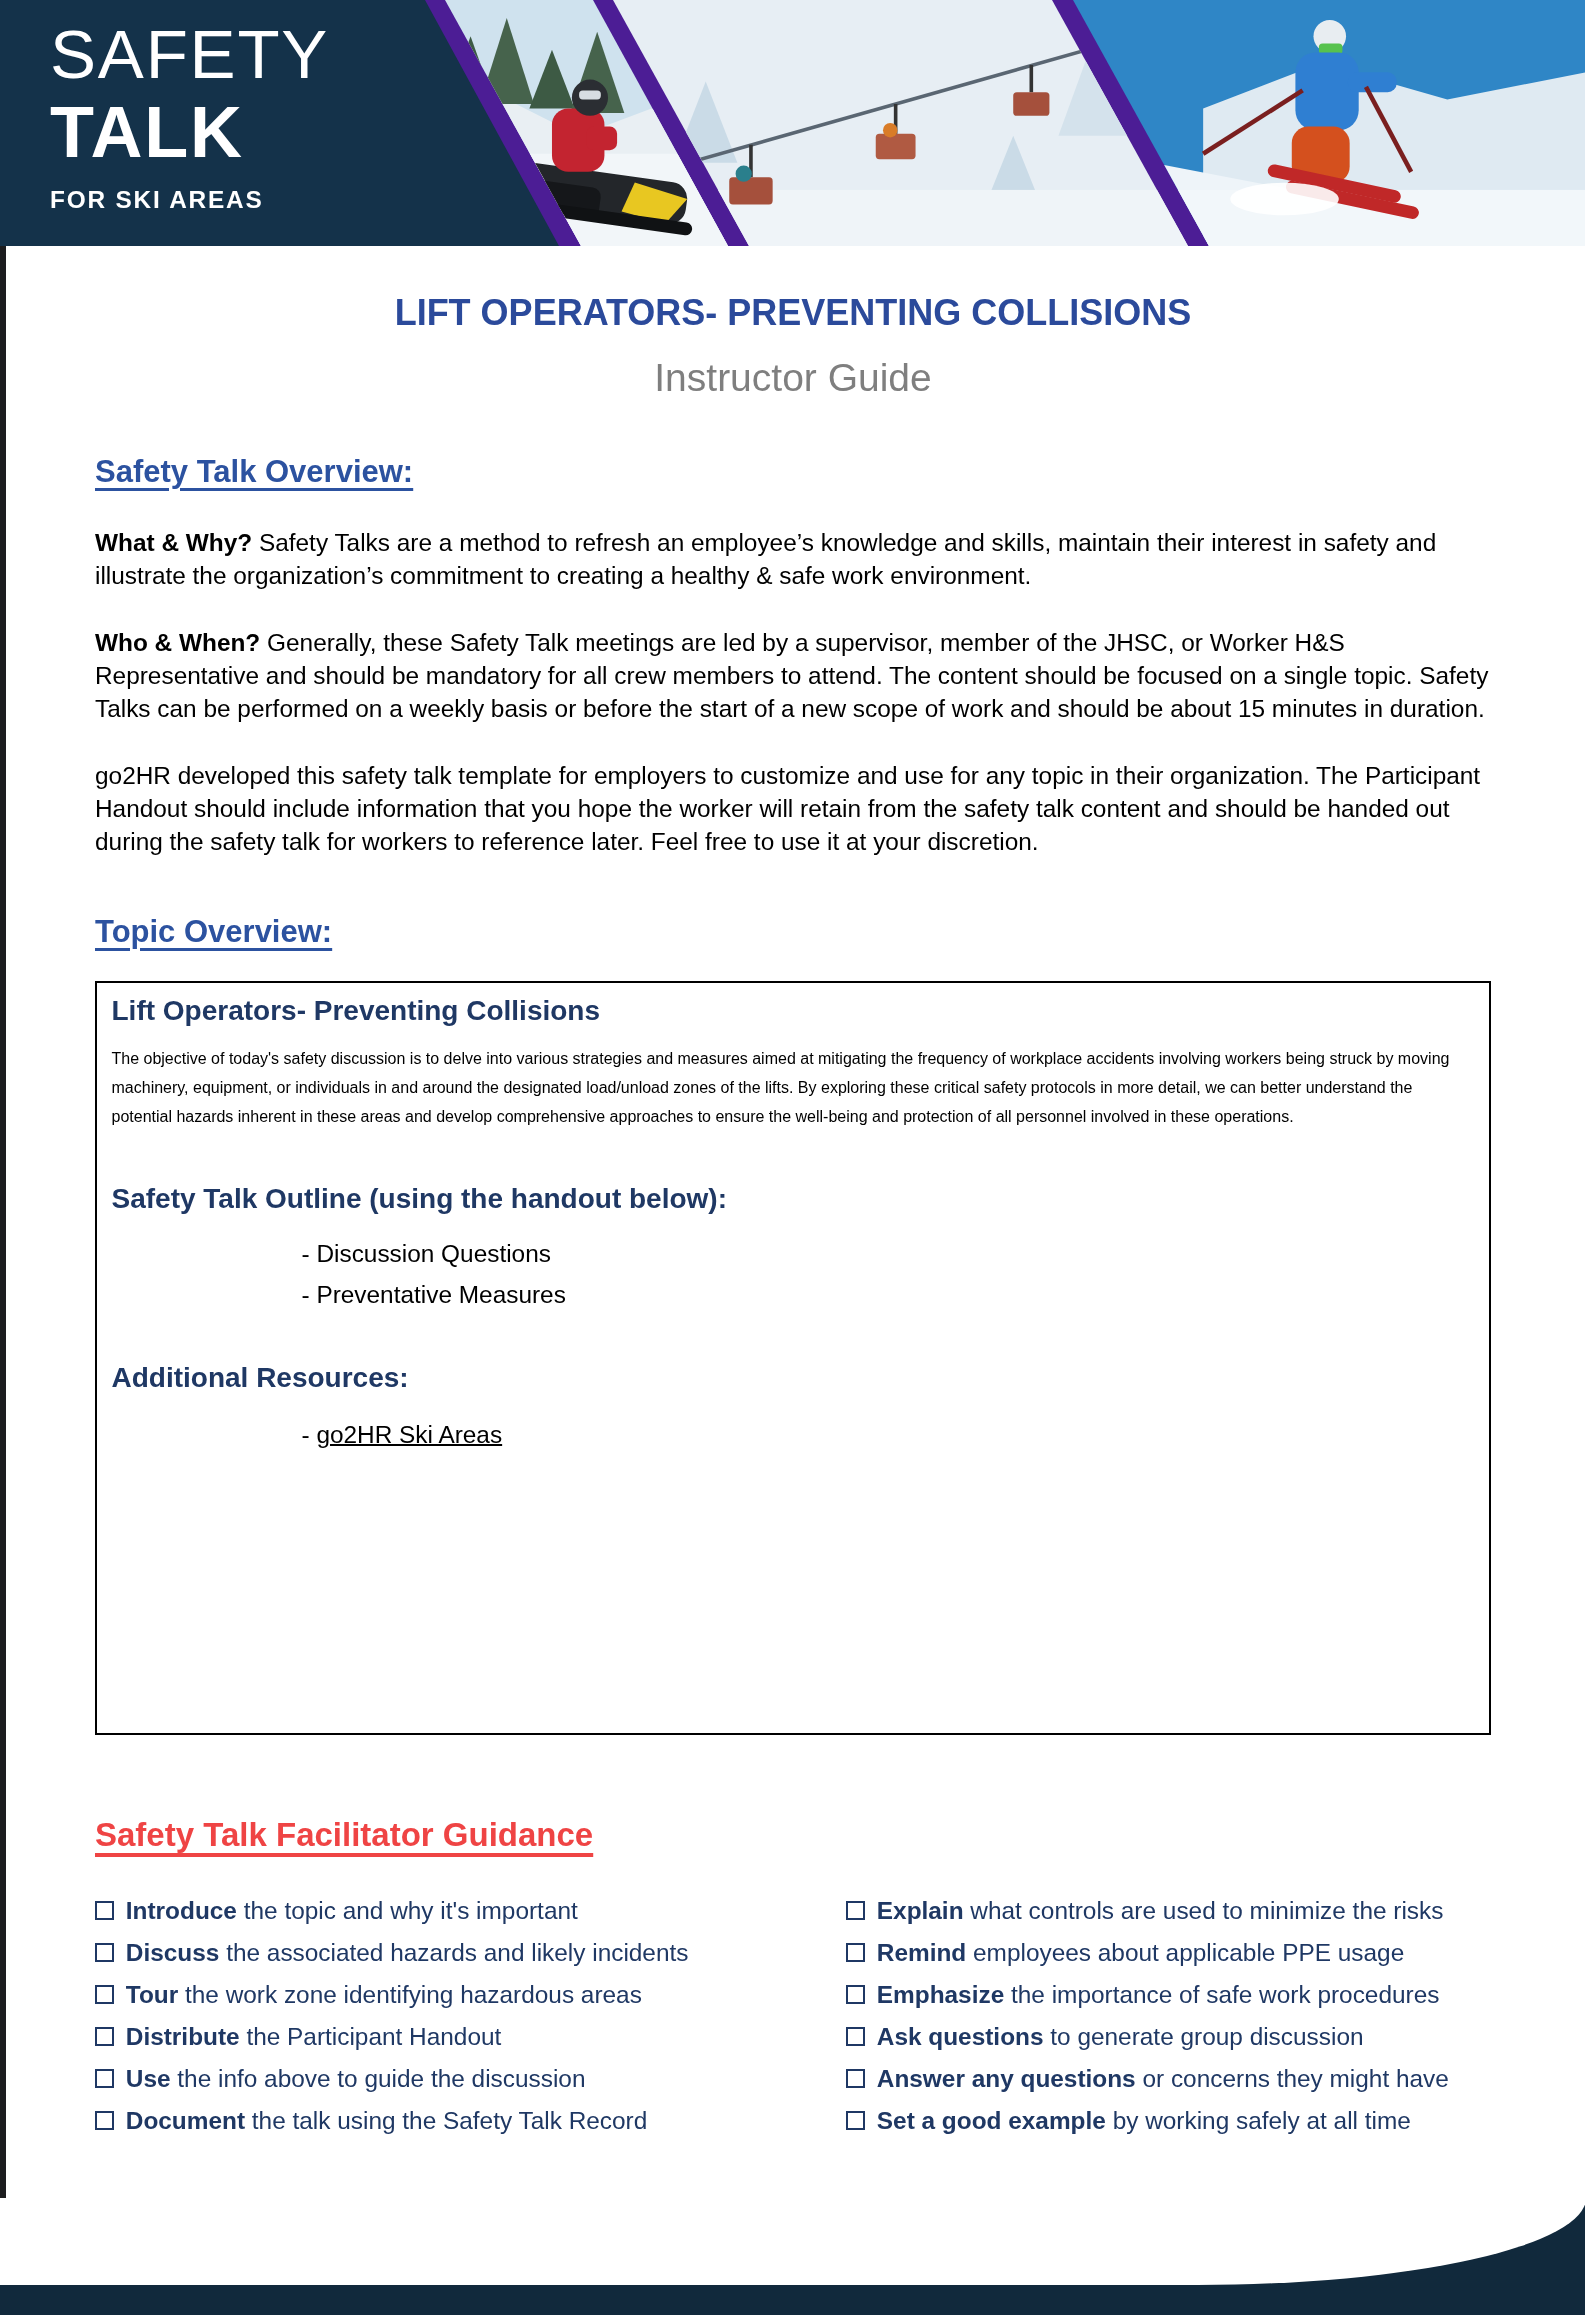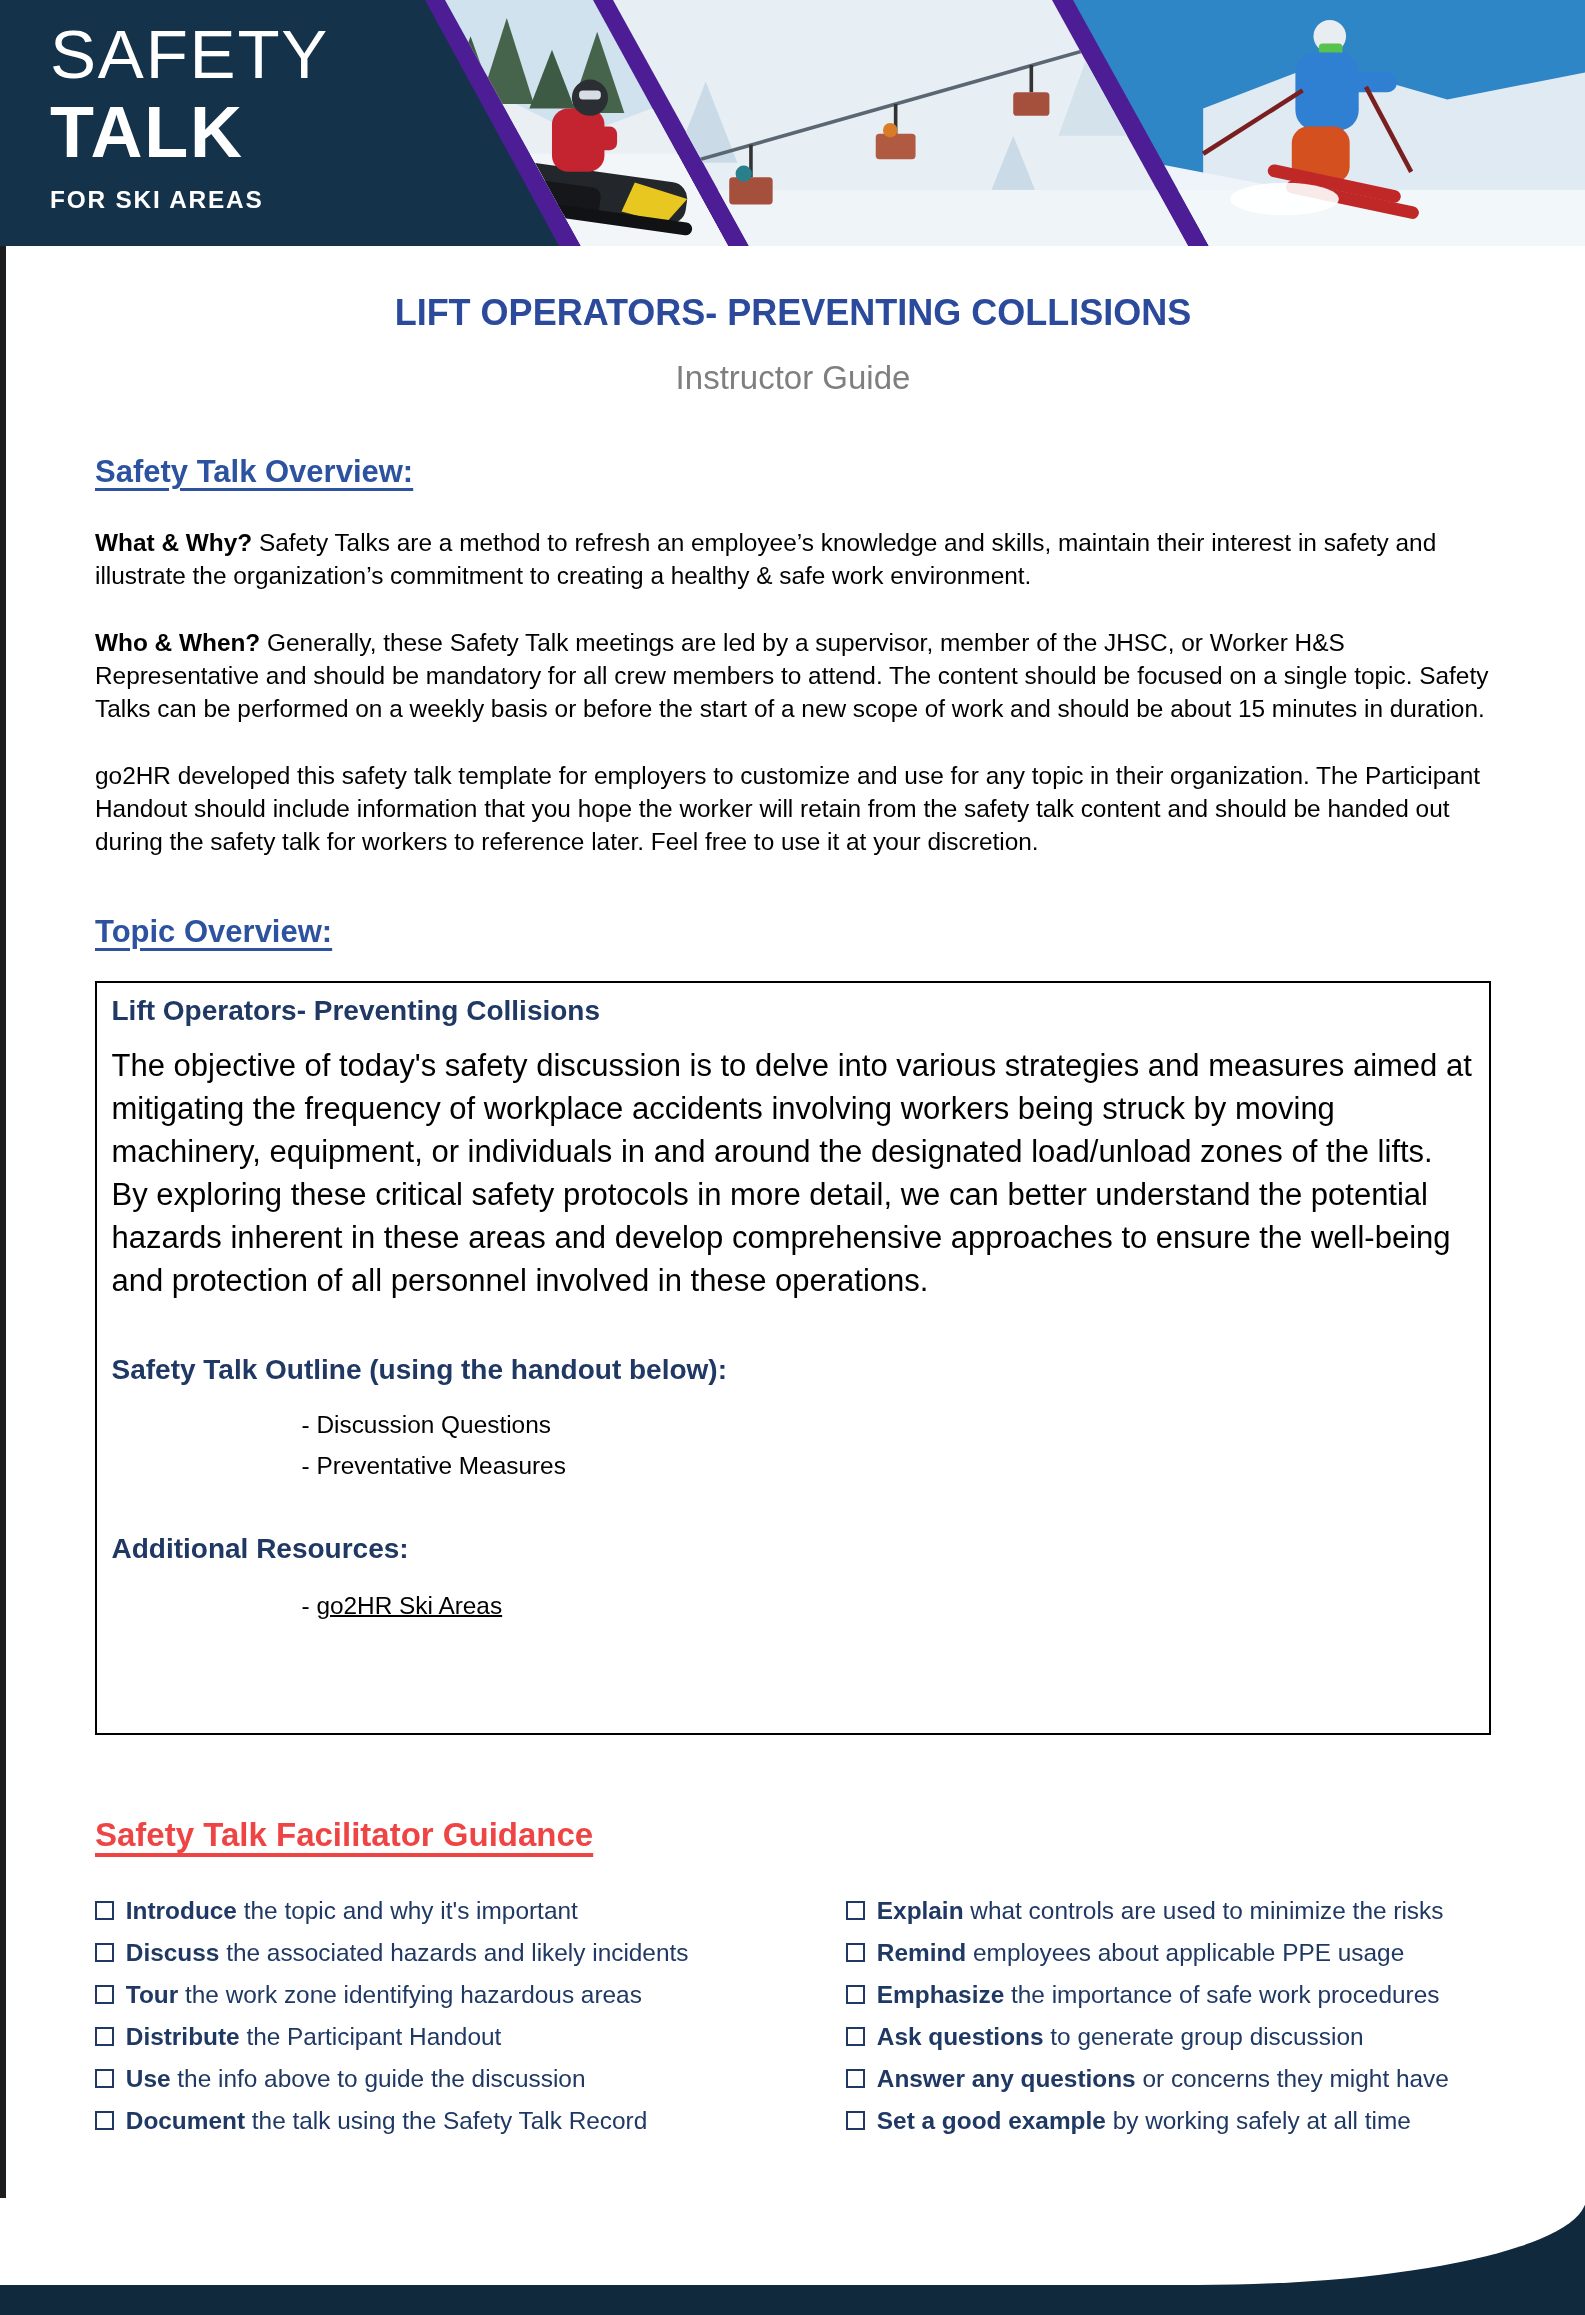--- a/index.html
+++ b/index.html
@@ -18,36 +18,36 @@
   .photo-b{clip-path:polygon(613px 0,1052px 0,1188px 100%,749px 100%);}
   .photo-c{clip-path:polygon(1073px 0,100% 0,100% 100%,1209px 100%);}
   .logo{position:absolute;left:50px;top:20px;color:#ffffff;line-height:1;}
   .logo-line1{font-size:69px;font-weight:400;letter-spacing:1.8px;}
   .logo-line2{font-size:72px;font-weight:700;letter-spacing:1.8px;margin-top:7.2px;}
   .logo-line3{font-size:24.4px;font-weight:700;letter-spacing:1.8px;margin-top:20px;}
   
   .left-strip{position:absolute;left:0;top:246px;width:6.3px;height:2035px;background:#1c1d1f;}
   
   .doc-title{margin-top:45px;text-align:center;font-size:36px;font-weight:700;color:#2b4a9b;line-height:43px;}
-  .doc-subtitle{margin-top:23.5px;text-align:center;font-size:33px;font-weight:400;color:#7f7f7f;line-height:40px;}
+  .doc-subtitle{margin-top:23.5px;text-align:center;font-size:39px;font-weight:400;color:#7f7f7f;line-height:40px;}
   .content{padding:0 95px;}
   .section-heading{
     margin-top:54px;font-size:31px;font-weight:700;color:#2c52a0;line-height:40px;
     text-decoration:underline;text-decoration-thickness:2.7px;text-underline-offset:6.3px;
     display:inline-block;
   }
   .para{margin-top:34px;font-size:24.4px;color:#000000;line-height:33px;}
   .para .lead{font-weight:700;text-align:right;}
   
   .topic-box{
     margin-top:29px;border:2.7px solid #000000;height:754px;box-sizing:border-box;
     padding:11px 14.5px 0 14.5px;
   }
   .box-title{font-size:28px;font-weight:700;color:#1f3864;line-height:34px;}
-  .box-body{margin-top:16.3px;font-size:31px;color:#000000;line-height:43px;}
+  .box-body{margin-top:16.3px;font-size:16px;color:#000000;line-height:29px;}
   .box-subheading{margin-top:50px;font-size:28px;font-weight:700;color:#1f3864;line-height:36px;}
   .box-list{margin-top:16.3px;}
   .box-list-item{font-size:24.4px;color:#000000;line-height:41px;padding-left:190px;}
   .box-resources{margin-top:45px;font-size:28px;font-weight:700;color:#1f3864;line-height:36px;}
   .box-resource-item{margin-top:18px;font-size:24.4px;color:#000000;line-height:41px;padding-left:190px;}
   .box-resource-item a{color:#000000;text-decoration:underline;text-decoration-thickness:1.8px;}
   
   .guidance-heading{
     margin-top:78px;font-size:33px;font-weight:700;color:#ef4444;line-height:43px;
     text-decoration:underline;text-decoration-thickness:3.6px;text-underline-offset:7.2px;

